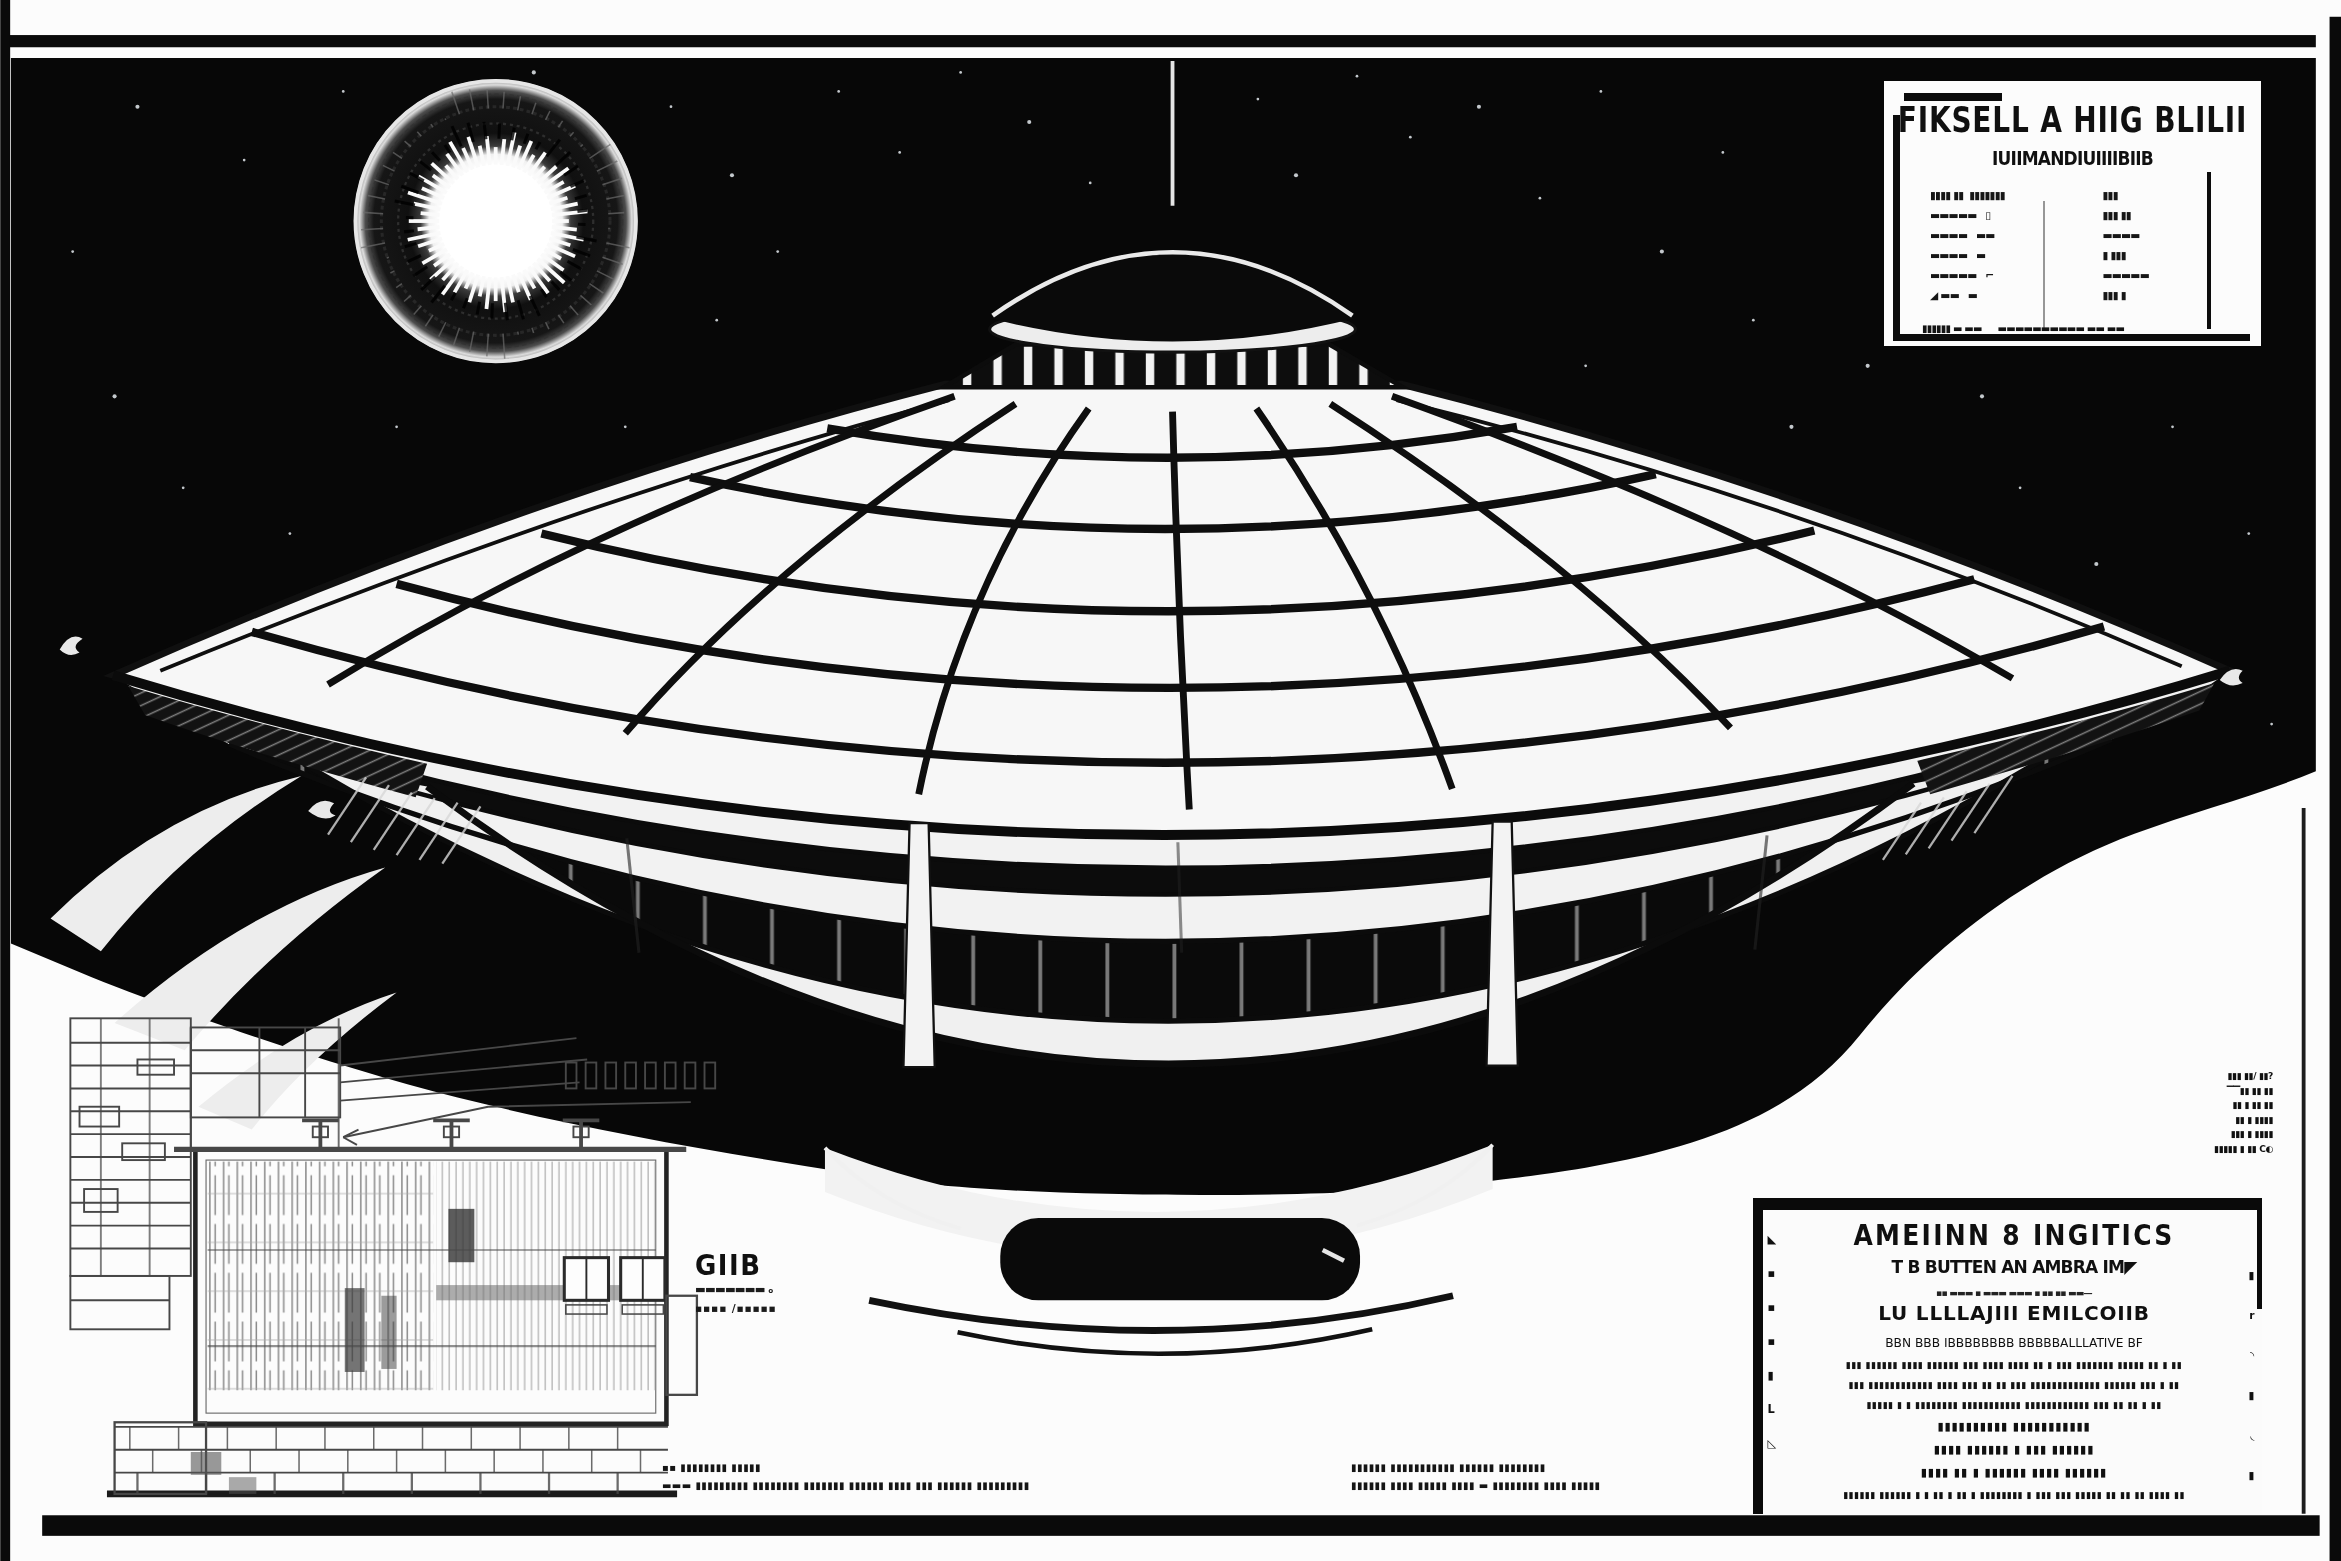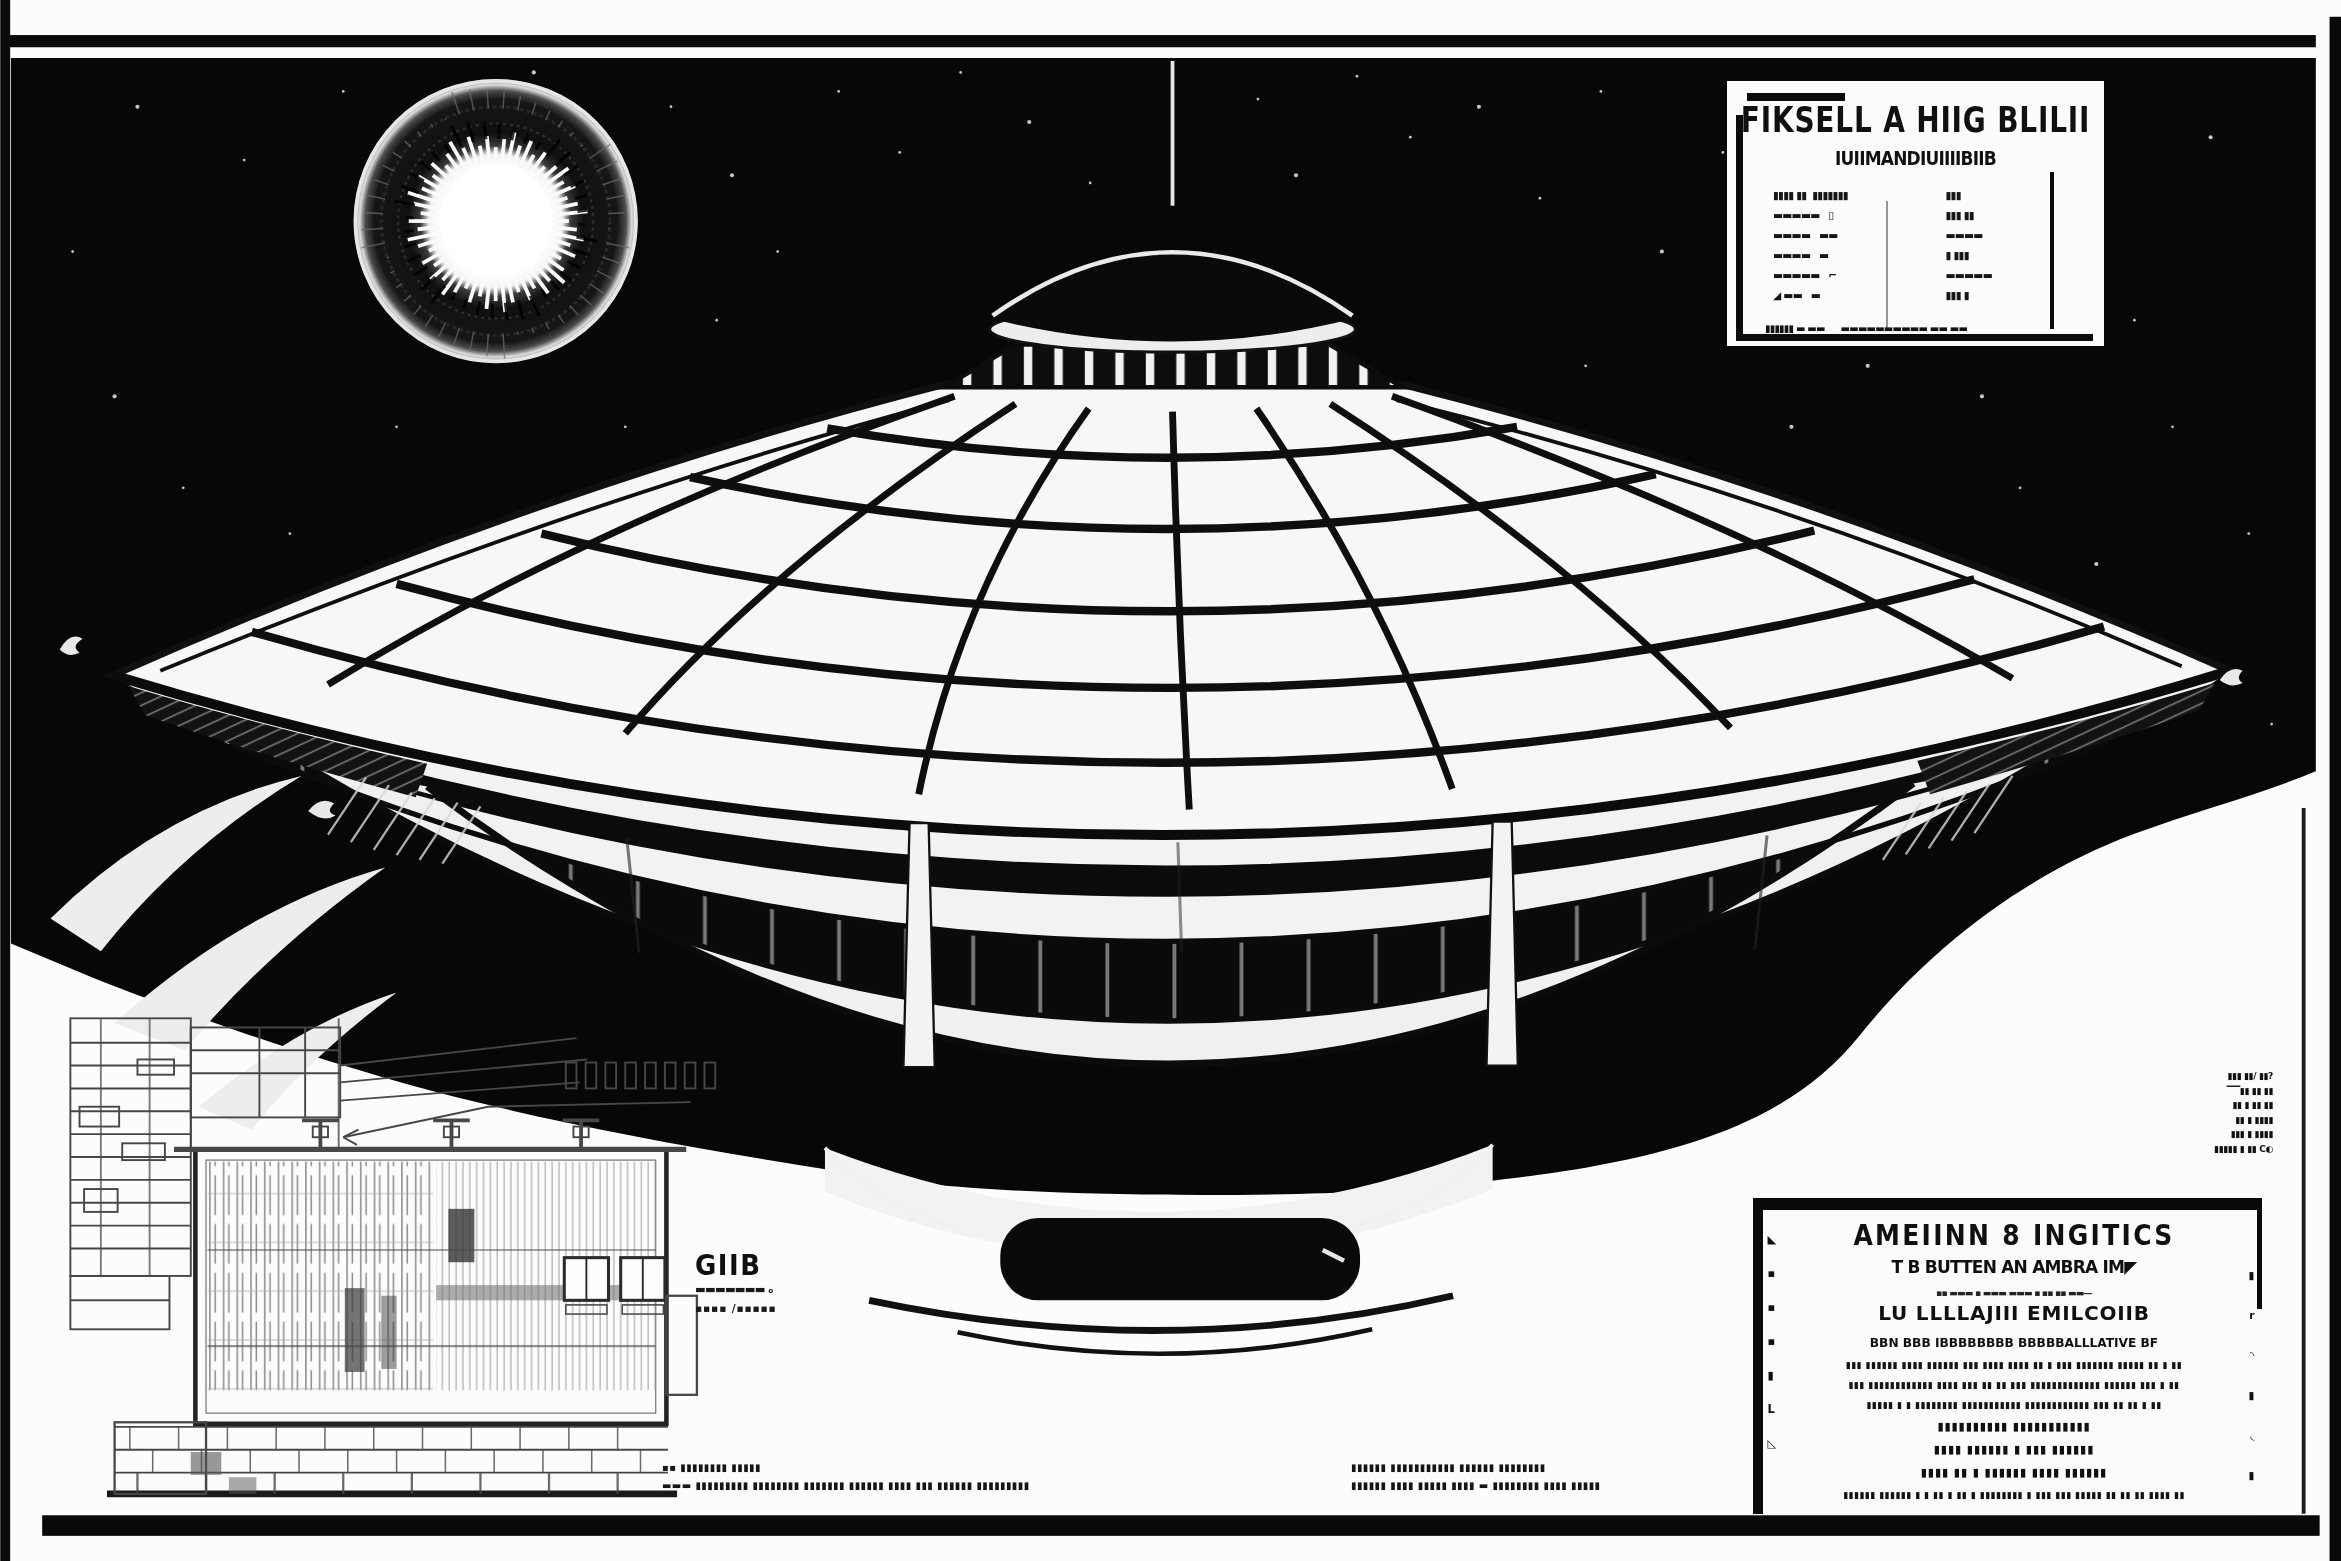--- a/index.html
+++ b/index.html
@@ -3,21 +3,21 @@
 <meta charset="utf-8">
 <style>
   html,body{margin:0;padding:0;background:#ffffff;}
   body{width:2342px;height:1561px;font-family:"DejaVu Sans",sans-serif;}
   #poster{position:relative;width:2342px;height:1561px;background:#fdfdfd;overflow:hidden;}
   #scene{position:absolute;left:0;top:0;width:2342px;height:1561px;}
   .overlay{position:absolute;color:#0c0c0c;}
   .garble{font-family:"DejaVu Sans",sans-serif;color:#101010;}
 
   
-  #title-block{left:1727px;top:81px;width:377px;height:265px;background:#fcfcfc;}
+  #title-block{left:1884px;top:81px;width:377px;height:265px;background:#fcfcfc;}
   #title-block .b{position:absolute;background:#0c0c0c;}
   #tb-bl{left:9.1px;top:34px;width:6.9px;height:226px;}
   #tb-bb{left:9.1px;top:253px;width:357px;height:6.9px;}
   #tb-bt{left:20px;top:12.2px;width:98px;height:7.6px;}
   #tb-br{left:323px;top:91px;width:3.8px;height:157px;}
   #tb-heading{margin-top:23px;text-align:center;font-size:28px;font-weight:bold;letter-spacing:0.8px;transform:scaleY(1.25);}
   #tb-subheading{margin-top:10.7px;text-align:center;font-size:17px;font-weight:bold;letter-spacing:-0.8px;transform:scaleY(1.1);}
   #tb-cols{display:flex;margin:18.3px 23px 0 46px;}
   #tb-col-left{width:56%;}
   #tb-col-right{width:44%;}
@@ -29,21 +29,21 @@
   #spec-panel{left:1753px;top:1198px;width:509px;height:316px;background:#fbfbfb;
     border-top:12.2px solid #0a0a0a;border-left:10px solid #0a0a0a;box-sizing:border-box;}
   #sp-right-border{position:absolute;right:0;top:0;width:5.3px;height:99px;background:#0a0a0a;}
   #sp-left-ticks{position:absolute;left:4.6px;top:12.2px;width:18.3px;font-size:11.4px;font-weight:bold;line-height:34px;color:#141414;}
   #sp-right-ticks{position:absolute;right:7.6px;top:46px;width:15.2px;font-size:10.7px;font-weight:bold;line-height:40px;color:#141414;text-align:right;}
   #sp-content{padding:10.7px 34px 0 37px;text-align:center;}
   #sp-heading{font-size:25px;font-weight:bold;letter-spacing:2.3px;transform:scaleY(1.15);}
   #sp-subheading{margin-top:7.6px;font-size:17px;font-weight:bold;letter-spacing:-0.8px;}
   #sp-line-small{margin-top:10.7px;font-size:9.1px;font-weight:bold;letter-spacing:-0.8px;color:#222;}
   #sp-line-pair{margin-top:3px;font-size:20px;font-weight:bold;letter-spacing:0.8px;}
-  #sp-line-wide{margin-top:10.7px;font-size:12.2px;font-weight:bold;letter-spacing:0px;}
+  #sp-line-wide{margin-top:10.7px;font-size:12.2px;font-weight:normal;letter-spacing:0px;}
   #sp-dense .sp-dense-row{margin-top:10px;font-size:9.1px;font-weight:bold;letter-spacing:0.4px;white-space:nowrap;color:#131313;}
   #sp-pairs .sp-pair-row{margin-top:9.1px;font-size:11.4px;font-weight:bold;letter-spacing:0.8px;}
   #sp-bottom{margin-top:10.7px;font-size:9.1px;font-weight:bold;letter-spacing:0.4px;white-space:nowrap;}
 
   
   #giib-label{left:695px;top:1250px;width:183px;}
   #giib-title{font-size:26px;font-weight:bold;letter-spacing:1.5px;transform:scaleY(1.1);}
   #giib-line2{margin-top:1.5px;font-size:11.4px;font-weight:bold;letter-spacing:-0.8px;color:#1b1b1b;}
   #giib-line3{margin-top:6.1px;font-size:10.7px;font-weight:bold;letter-spacing:0.8px;color:#1b1b1b;}
 

